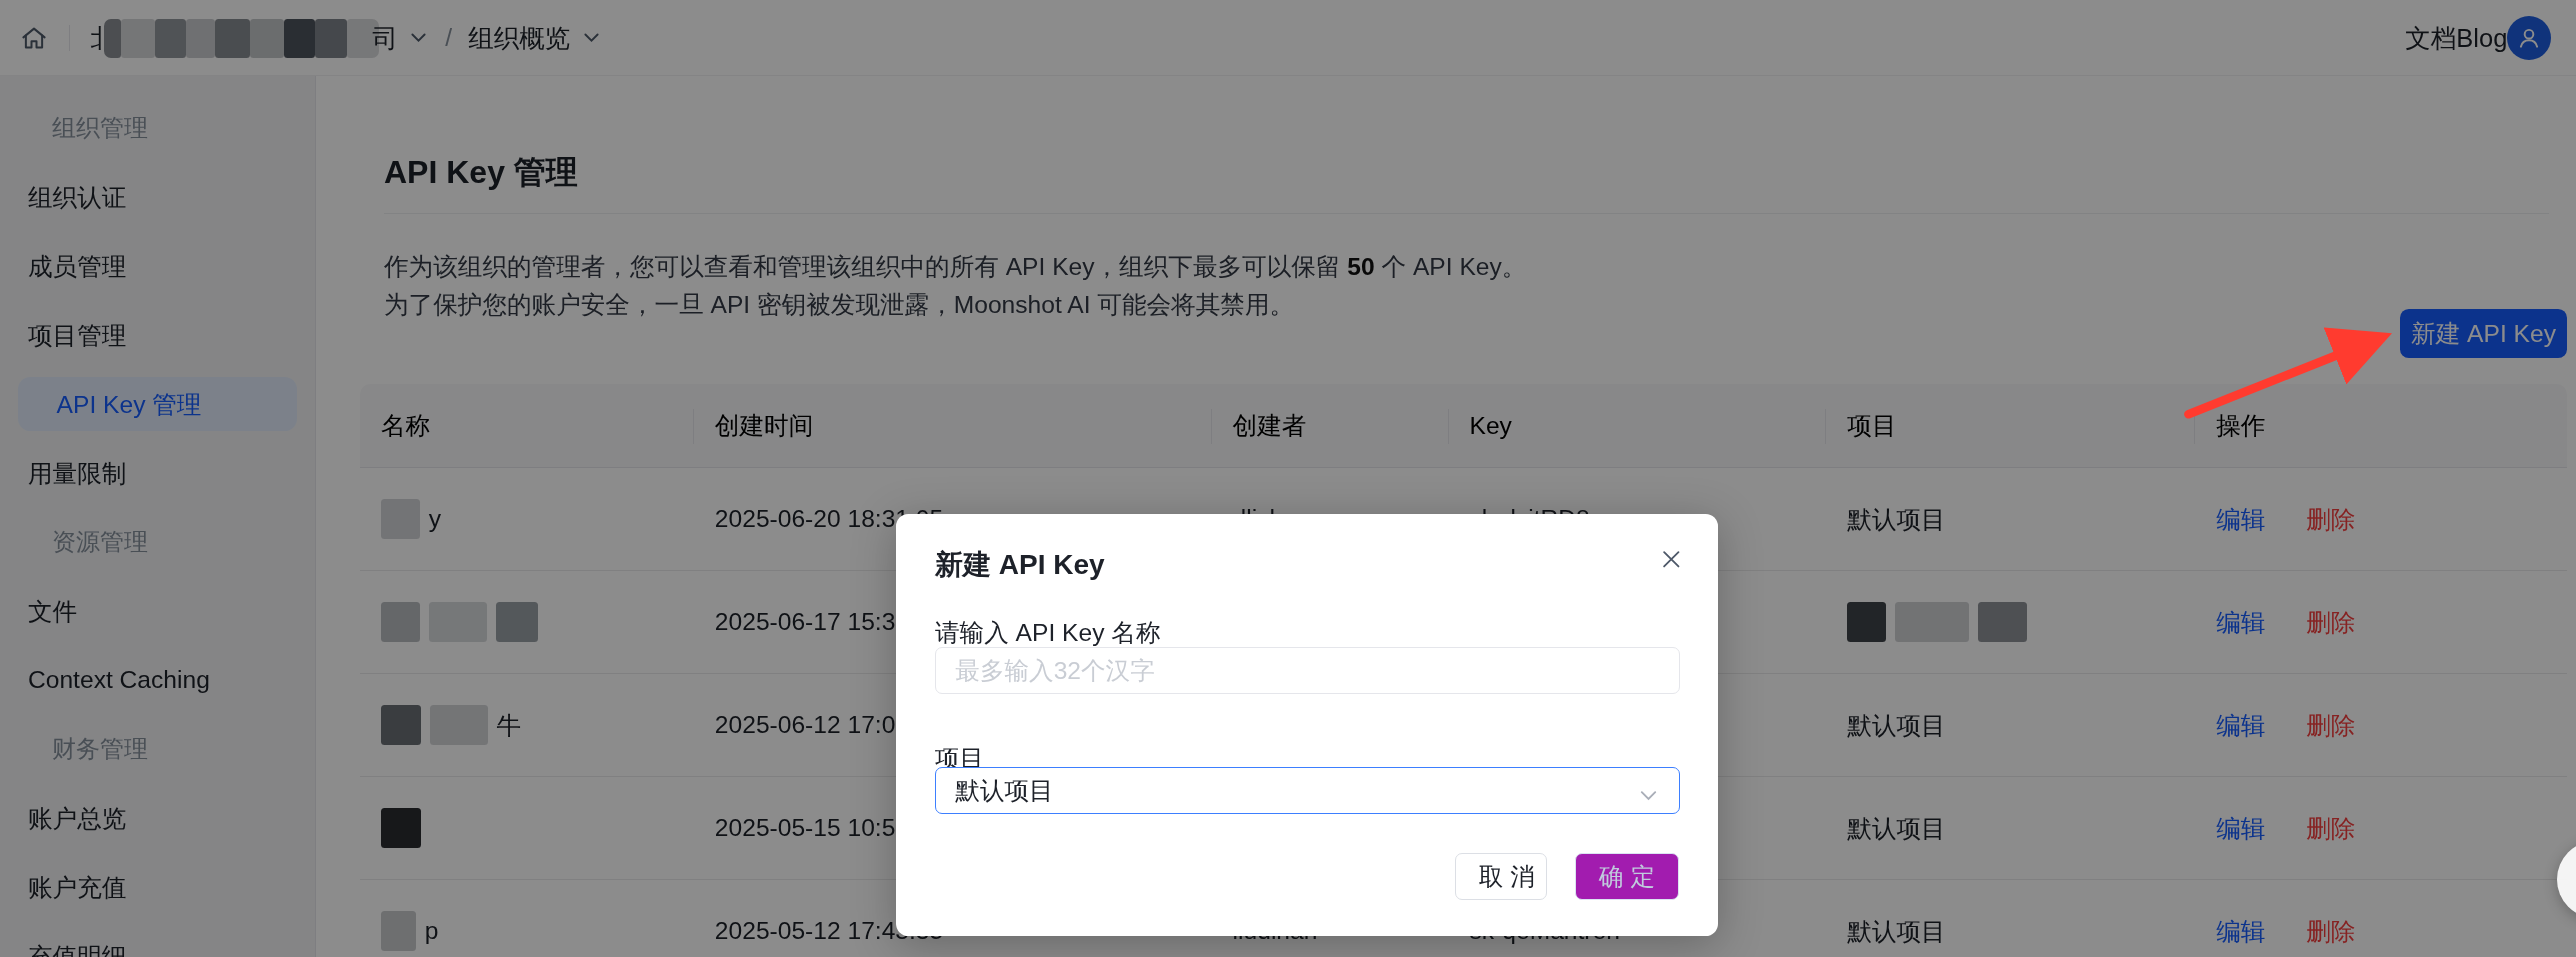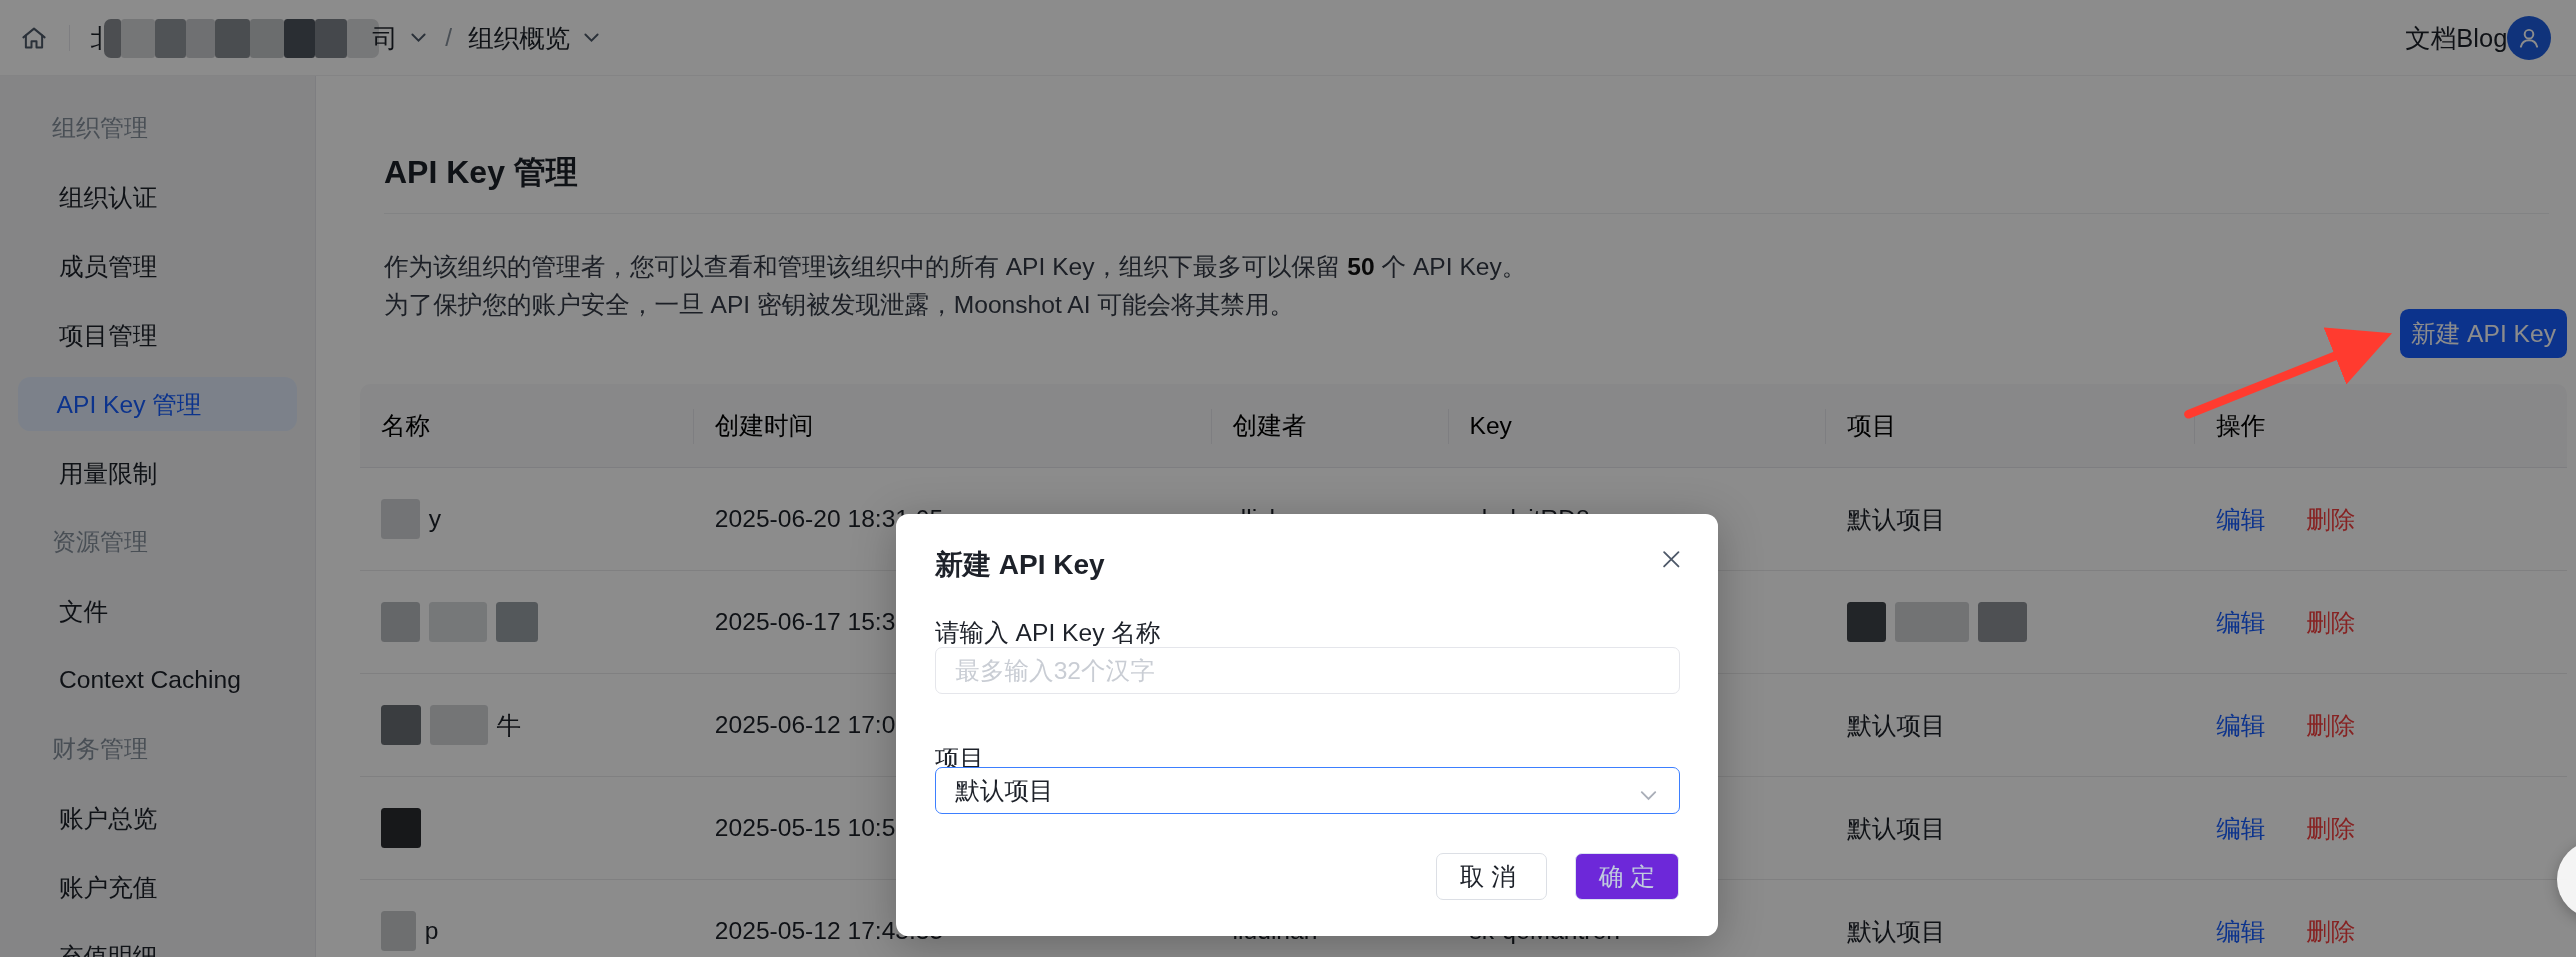--- a/index.html
+++ b/index.html
@@ -19,21 +19,21 @@
   .crumb-sep{font-size:24.6px;color:#86909c;margin:0 16px;}
   .crumb{font-size:25.5px;color:#1d2129;}
   .topbar-right{position:absolute;right:24.6px;top:0;height:76px;display:flex;align-items:center;}
   .tb-link{font-size:25.5px;color:#1d2129;cursor:pointer;}
   .avatar{width:44px;height:44px;border-radius:50%;background:#1e5ee0;display:flex;align-items:center;justify-content:center;}
 
   
   .sidebar{position:absolute;left:0;top:76px;width:316px;height:881px;background:#f2f3f5;border-right:0.9px solid #e5e6eb;z-index:1;padding-top:17.6px;}
   .sb-row{height:69px;display:flex;align-items:center;}
   .sb-header{padding-left:52px;font-size:24px;color:#86909c;}
-  .sb-item{padding-left:59px;font-size:24.6px;color:#1d2129;cursor:pointer;}
+  .sb-item{padding-left:28px;font-size:24.6px;color:#1d2129;cursor:pointer;}
   .sb-item.active{padding:0;margin:0 17.6px;}
   .sb-pill{width:281px;height:54px;background:#e2ecfb;border-radius:12.3px;display:flex;align-items:center;padding-left:39px;color:#165dff;font-size:24.6px;}
 
   
   .main{position:absolute;left:316px;top:76px;width:2260px;height:881px;background:#fff;z-index:1;}
   .page-title{position:absolute;left:68px;top:54px;font-size:32px;font-weight:700;color:#1d2129;}
   .title-divider{position:absolute;left:68px;top:137px;width:2165px;height:0.9px;background:#edeef0;}
   .desc{position:absolute;left:68px;top:172px;font-size:24.6px;line-height:38px;color:#333a45;}
   .desc b{color:#111;font-weight:700;}
   .new-key-btn{position:absolute;left:2084px;top:233px;width:167px;height:49px;background:#165dff;color:#fff;border:none;border-radius:8.8px;font-size:24.6px;display:flex;align-items:center;justify-content:center;cursor:pointer;}
@@ -60,22 +60,22 @@
   .modal{position:absolute;left:896px;top:514px;width:822px;height:422px;background:#fff;border-radius:12.3px;box-shadow:0 8.8px 44px rgba(0,0,0,.25);z-index:30;}
   .m-title{position:absolute;left:39px;top:32px;font-size:28px;font-weight:700;color:#1d2129;}
   .m-close{position:absolute;right:32px;top:30px;width:30px;height:30px;display:flex;align-items:center;justify-content:center;cursor:pointer;}
   .m-label{position:absolute;left:39px;font-size:24.6px;color:#1d2129;}
   .m-input{position:absolute;left:39px;top:133px;width:745px;height:47px;border:0.9px solid #e5e6eb;border-radius:7px;font-size:24.6px;padding:0 19.3px;color:#a21caf;outline:none;}
   .m-input::placeholder{color:#c9cdd4;}
   .m-select{position:absolute;left:39px;top:253px;width:745px;height:47px;border:1.8px solid #3d7fff;border-radius:7px;display:flex;align-items:center;padding:0 19.3px;font-size:24.6px;color:#1d2129;cursor:pointer;background:#fff;}
   .m-select .sel-chev{position:absolute;right:19.3px;top:14px;}
   .m-footer{position:absolute;left:0;right:39px;top:853px;display:flex;justify-content:flex-end;gap:28px;}
   .m-footer{top:339px;}
-  .btn-cancel{min-width:79px;height:47px;background:#fff;border:0.9px solid #dcdfe5;border-radius:7px;font-size:24.6px;color:#1d2129;letter-spacing:7px;padding:0 23px 0 23px;cursor:pointer;}
-  .btn-ok{min-width:93px;height:47px;background:#6d28d9;border:0.9px solid #dce4f2;border-radius:7px;font-size:24.6px;color:#c0cbdd;letter-spacing:7px;padding:0 16px 0 23px;cursor:not-allowed;}
+  .btn-cancel{min-width:79px;height:47px;background:#fff;border:0.9px solid #dcdfe5;border-radius:7px;font-size:24.6px;color:#1d2129;letter-spacing:7px;padding:0 4px 0 23px;cursor:pointer;}
+  .btn-ok{min-width:93px;height:47px;background:#a21caf;border:0.9px solid #dce4f2;border-radius:7px;font-size:24.6px;color:#c0cbdd;letter-spacing:7px;padding:0 16px 0 23px;cursor:not-allowed;}
 </style>
 </head>
 <body>
 
 <div id="stage">
 
   <header class="topbar">
     <div class="topbar-left">
       <span style="display:inline-flex;cursor:pointer;">
         <svg width="30" height="30" viewBox="0 0 24 24" fill="none" stroke="#4e5969" stroke-width="1.6" stroke-linejoin="round" stroke-linecap="round">

